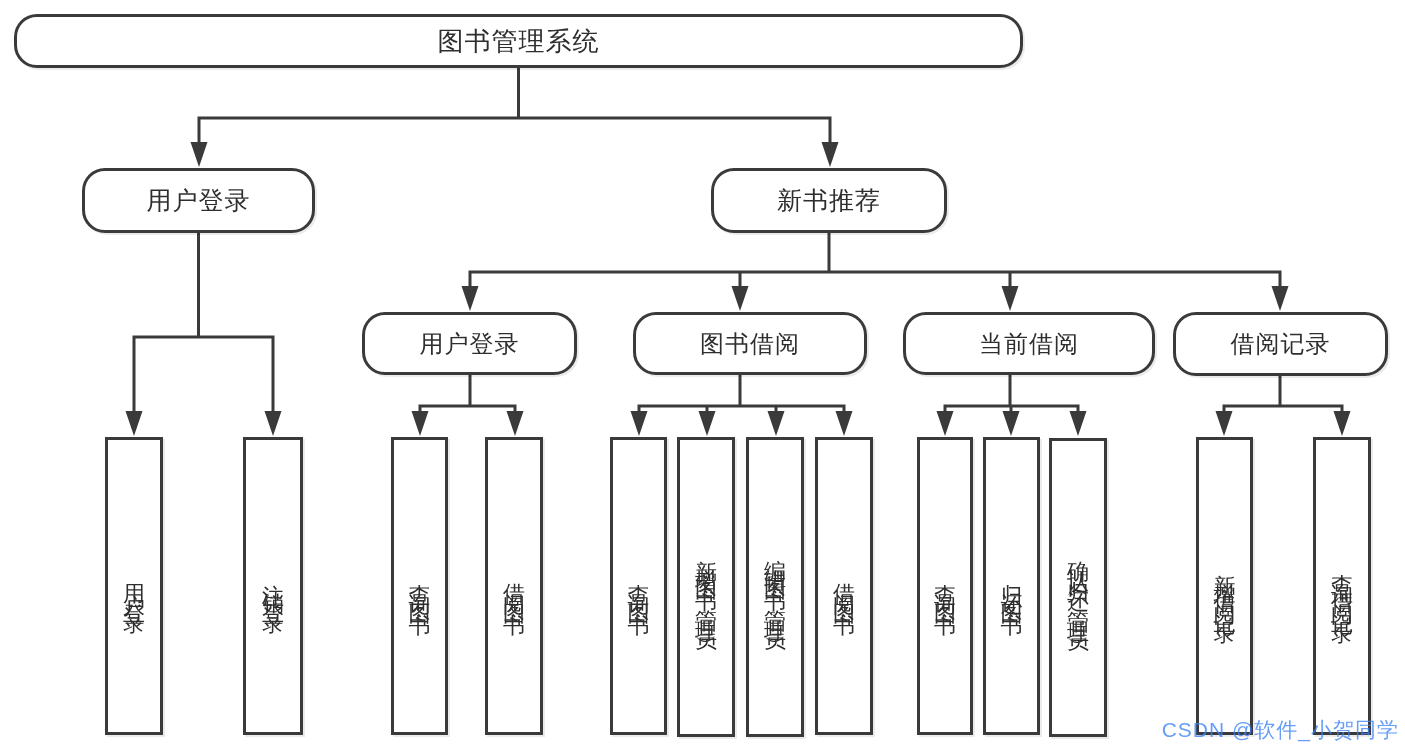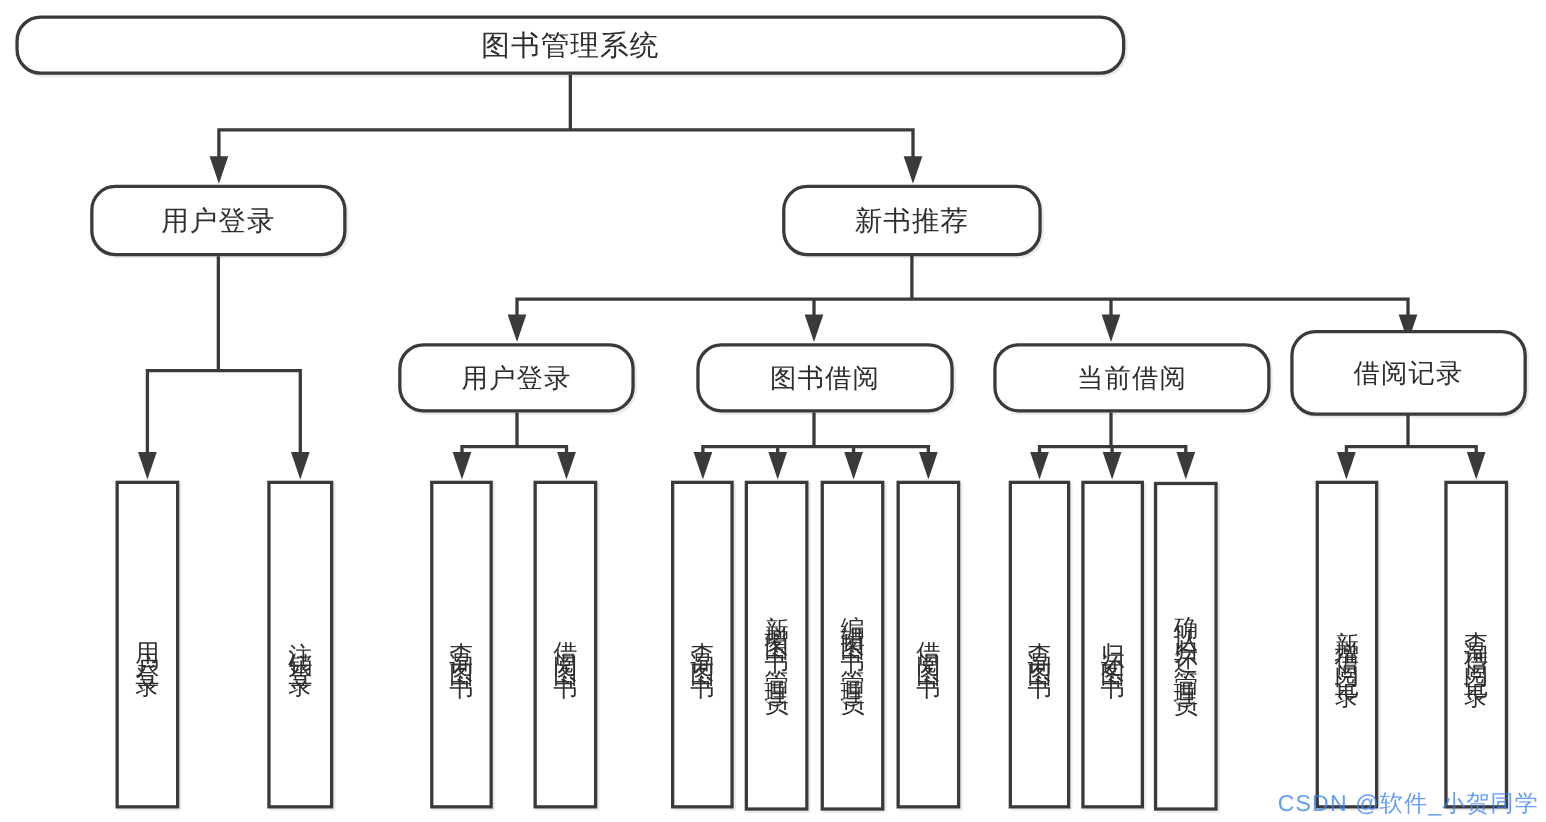--- a/index.html
+++ b/index.html
@@ -132,21 +132,21 @@
 
   <div class="node" style="left:82px; top:168px; width:233px; height:65px;">用户登录</div>
   <div class="node" style="left:711px; top:168px; width:236px; height:65px;">新书推荐</div>
 
   <div class="vnode" style="left:105px; top:437px; width:58px; height:298px;">用户登录</div>
   <div class="vnode" style="left:243px; top:437px; width:60px; height:298px;">注销登录</div>
 
   <div class="node l2" style="left:362px; top:312px; width:215px; height:63px;">用户登录</div>
   <div class="node l2" style="left:633px; top:312px; width:234px; height:63px;">图书借阅</div>
   <div class="node l2" style="left:903px; top:312px; width:252px; height:63px;">当前借阅</div>
-  <div class="node l2" style="left:1173px; top:300px; width:215px; height:78px;">借阅记录</div>
+  <div class="node l2" style="left:1173px; top:312px; width:215px; height:64px;">借阅记录</div>
 
   <div class="vnode" style="left:391px; top:437px; width:57px; height:298px;">查询图书</div>
   <div class="vnode" style="left:485px; top:437px; width:58px; height:298px;">借阅图书</div>
 
   <div class="vnode" style="left:610px; top:437px; width:57px; height:298px;">查询图书</div>
   <div class="vnode" style="left:677px; top:437px; width:58px; height:300px;">新增图书（管理员）</div>
   <div class="vnode" style="left:746px; top:437px; width:58px; height:300px;">编辑图书（管理员）</div>
   <div class="vnode" style="left:815px; top:437px; width:58px; height:298px;">借阅图书</div>
 
   <div class="vnode" style="left:917px; top:437px; width:56px; height:298px;">查询图书</div>

